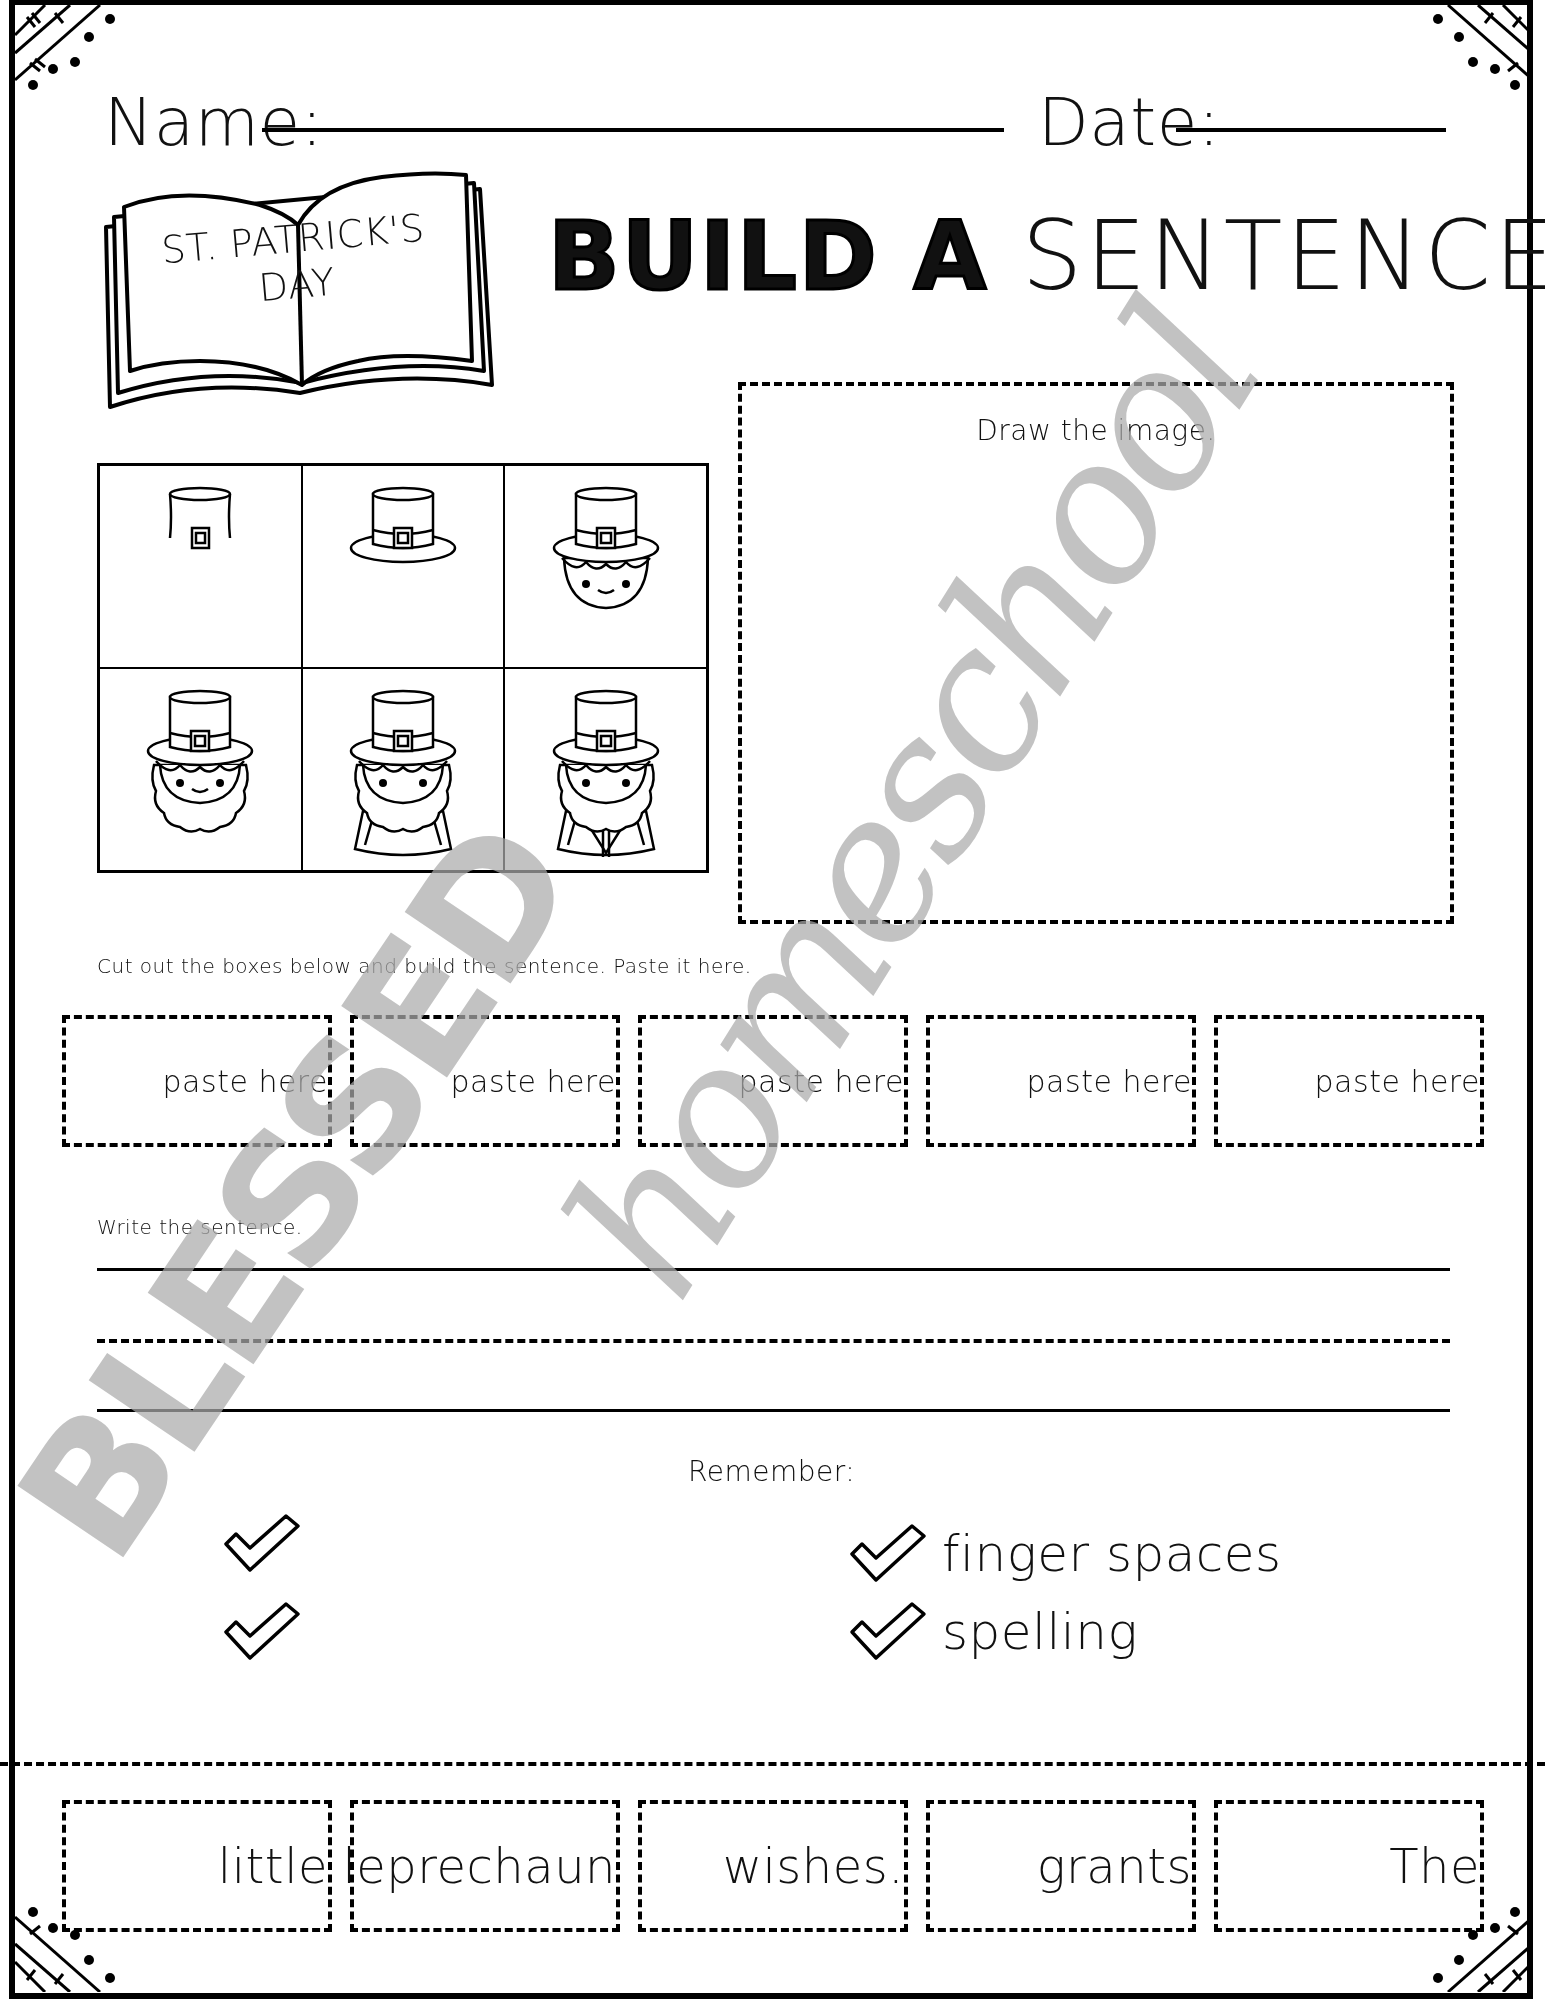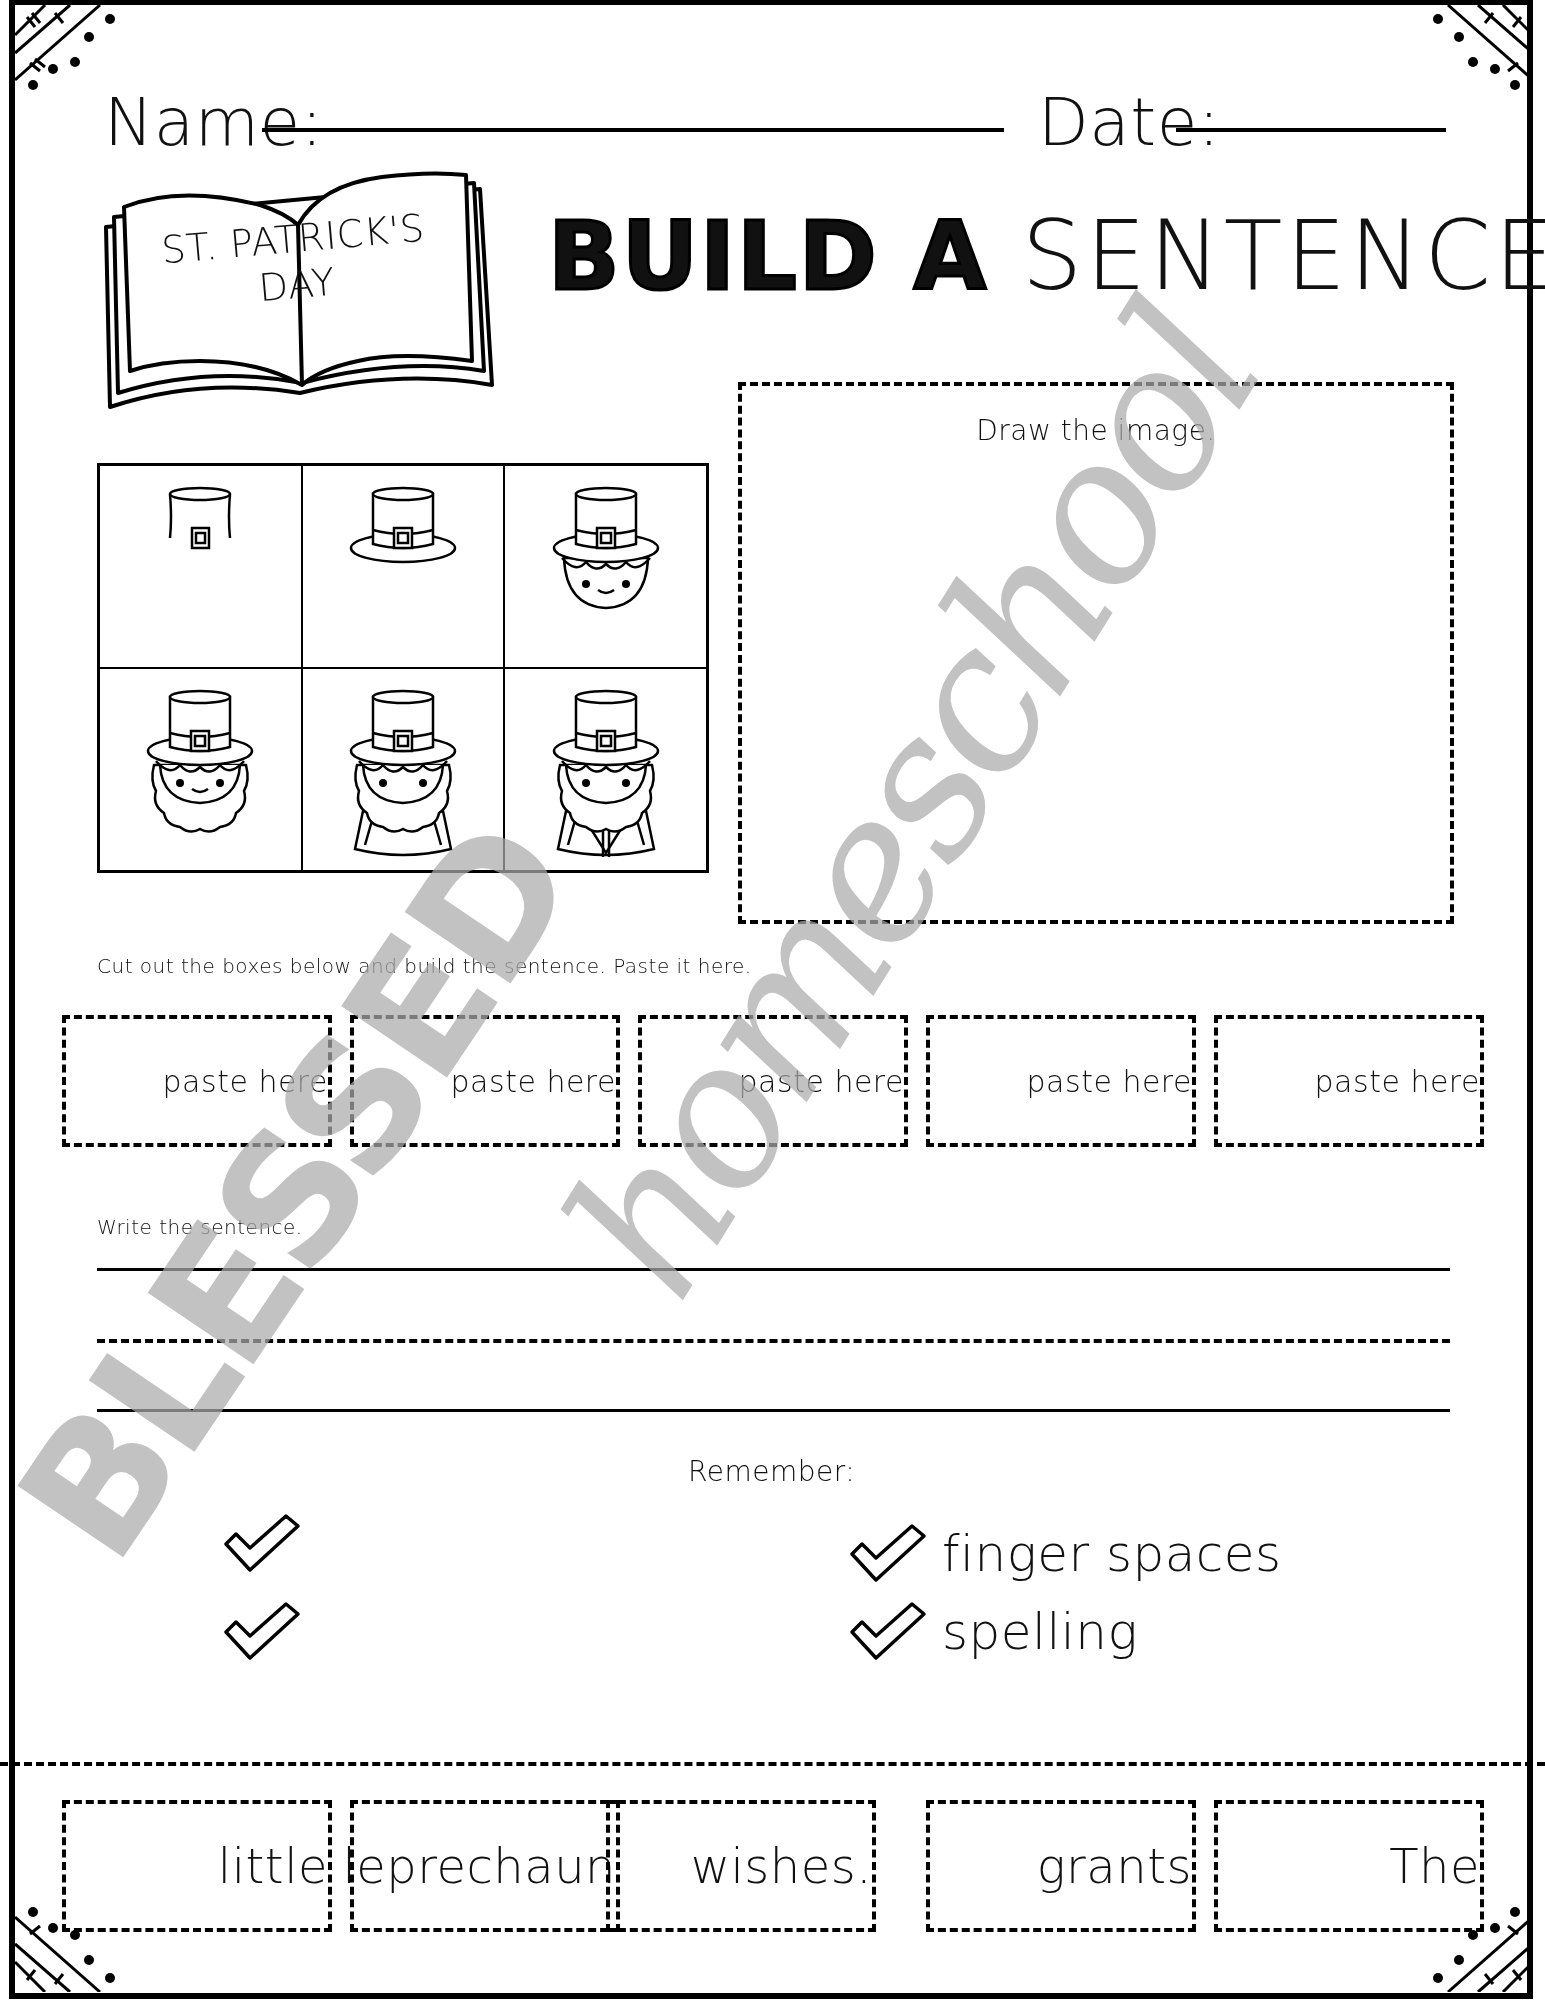--- a/index.html
+++ b/index.html
@@ -304,21 +304,21 @@
 </div>
 
 <div class="cut-line"></div>
 
 <div class="cut-box" style="left:62px;top:1800px">
     <span class="word-text label-text">little</span>
   </div>
 <div class="cut-box" style="left:350px;top:1800px">
     <span class="word-text label-text">leprechaun</span>
   </div>
-<div class="cut-box" style="left:606px;top:1800px">
+<div class="cut-box" style="left:638px;top:1800px">
     <span class="word-text label-text">wishes.</span>
   </div>
 <div class="cut-box" style="left:926px;top:1800px">
     <span class="word-text label-text">grants</span>
   </div>
 <div class="cut-box" style="left:1214px;top:1800px">
     <span class="word-text label-text">The</span>
   </div>
 
 <div class="watermark wm-blessed">BLESSED</div>

